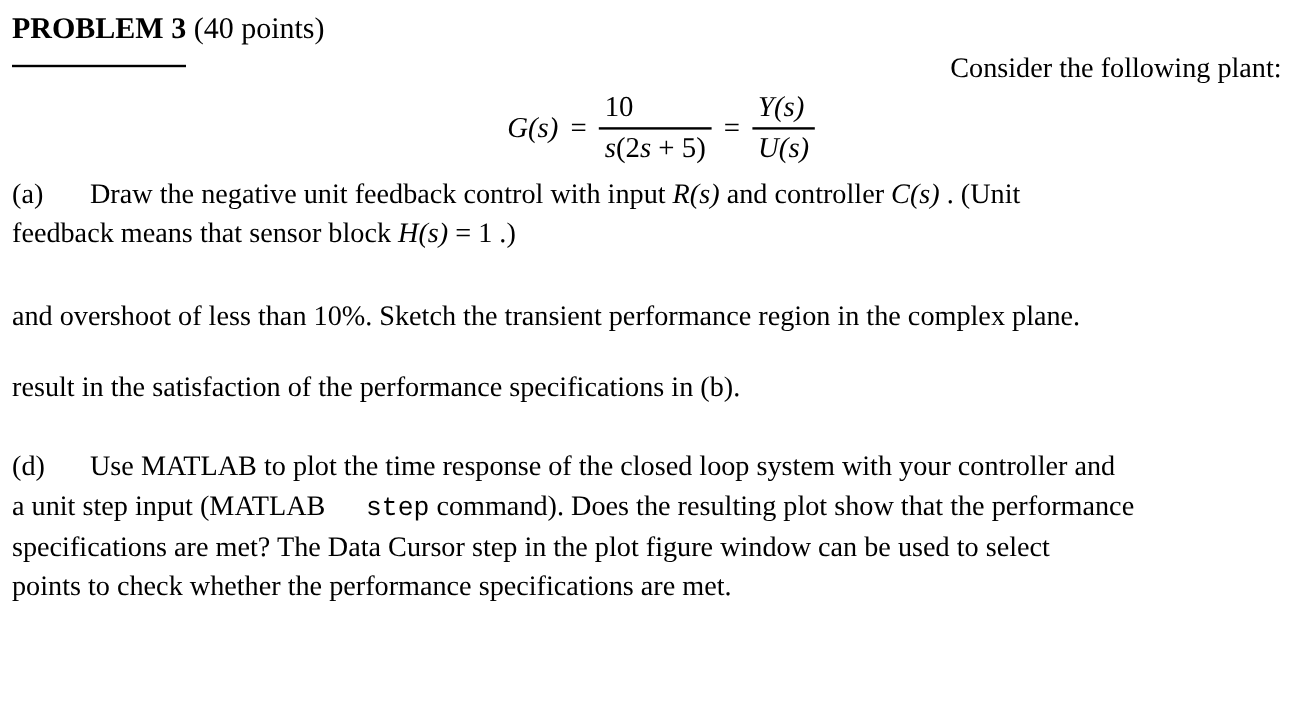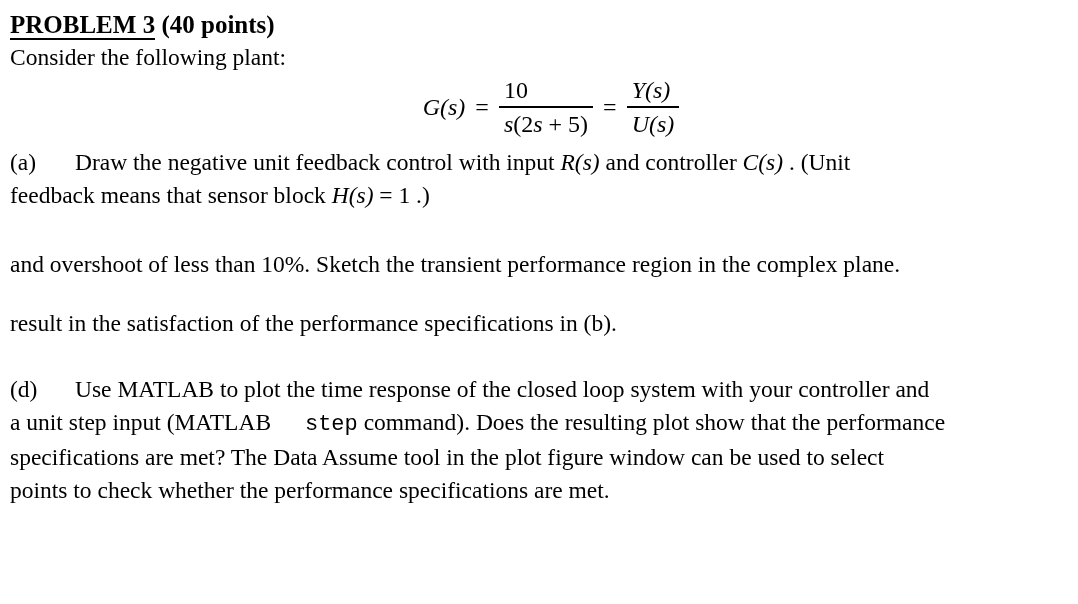--- a/index.html
+++ b/index.html
@@ -15,27 +15,28 @@
     overflow: hidden;
   }
   .title-line {
     font-size: 25px;
     line-height: 33px;
     font-weight: bold;
     white-space: nowrap;
   }
   .heading-underline {
     border-bottom: 2.5px solid #000;
-    padding-bottom: 0px;
+    padding-bottom: 16px;
   }
-  .points { font-weight: bold; }
+  .points { font-weight: normal; }
   .intro-line {
     font-size: 23.5px;
     line-height: 33px;
     white-space: nowrap;
+    text-align: right;
   }
   .equation-row {
     display: flex;
     justify-content: center;
     align-items: center;
     font-size: 24px;
     margin: 3px 0 8px 24px;
     white-space: nowrap;
   }
   .mi { font-style: italic; }
@@ -113,17 +114,17 @@
     <div class="line"><span>and overshoot of less than 10%. Sketch the transient performance region in the complex plane.</span></div>
   </div>
 
   <div class="para part-c">
     <div class="line"><span>result in the satisfaction of the performance specifications in (b).</span></div>
   </div>
 
   <div class="para part-d">
     <div class="line"><span class="plabel">(d)</span><span>Use MATLAB to plot the time response of the closed loop system with your controller and</span></div>
     <div class="line"><span>a unit step input (MATLAB </span><span class="mono">step</span><span> command). Does the resulting plot show that the performance</span></div>
-    <div class="line"><span>specifications are met? The Data Assume tool in the plot figure window can be used to select</span></div>
+    <div class="line"><span>specifications are met? The Data Cursor step in the plot figure window can be used to select</span></div>
     <div class="line"><span>points to check whether the performance specifications are met.</span></div>
   </div>
 
 </div>
 
 </body></html>

